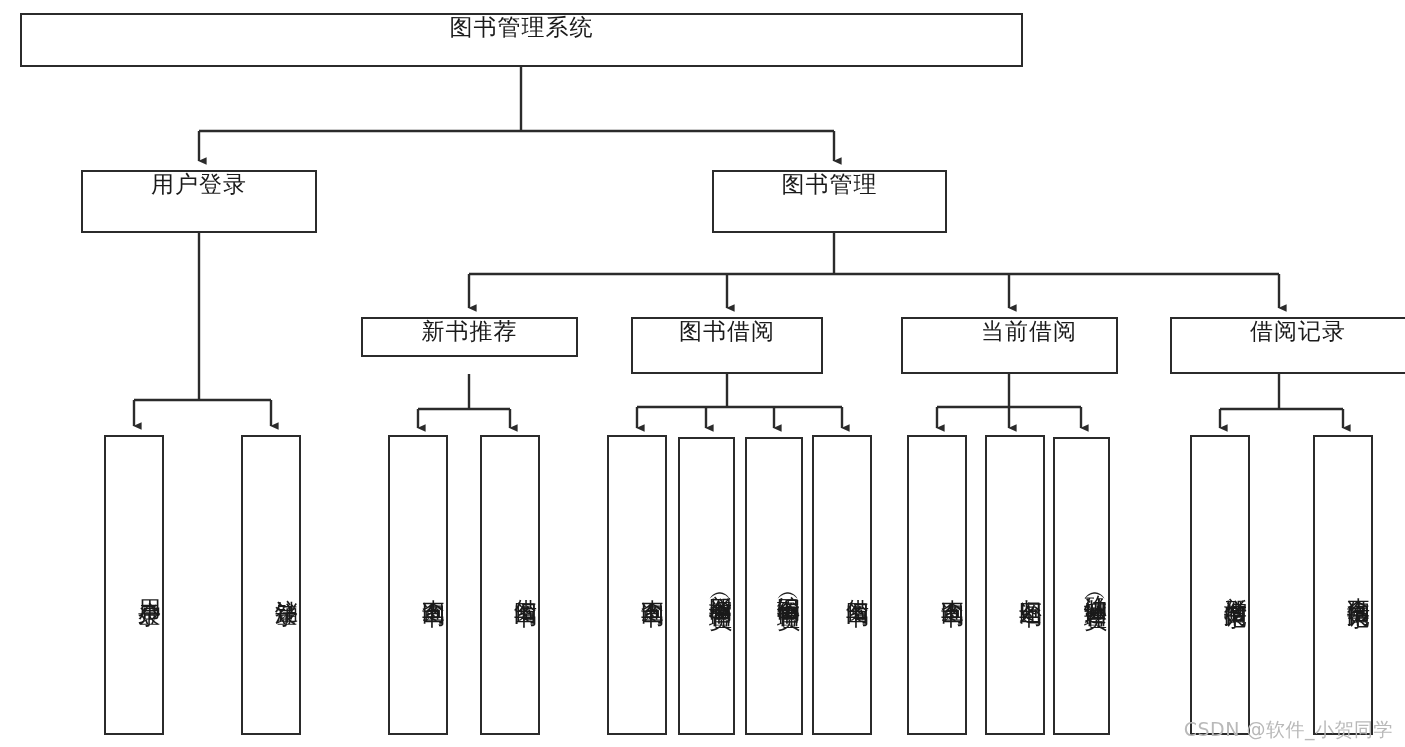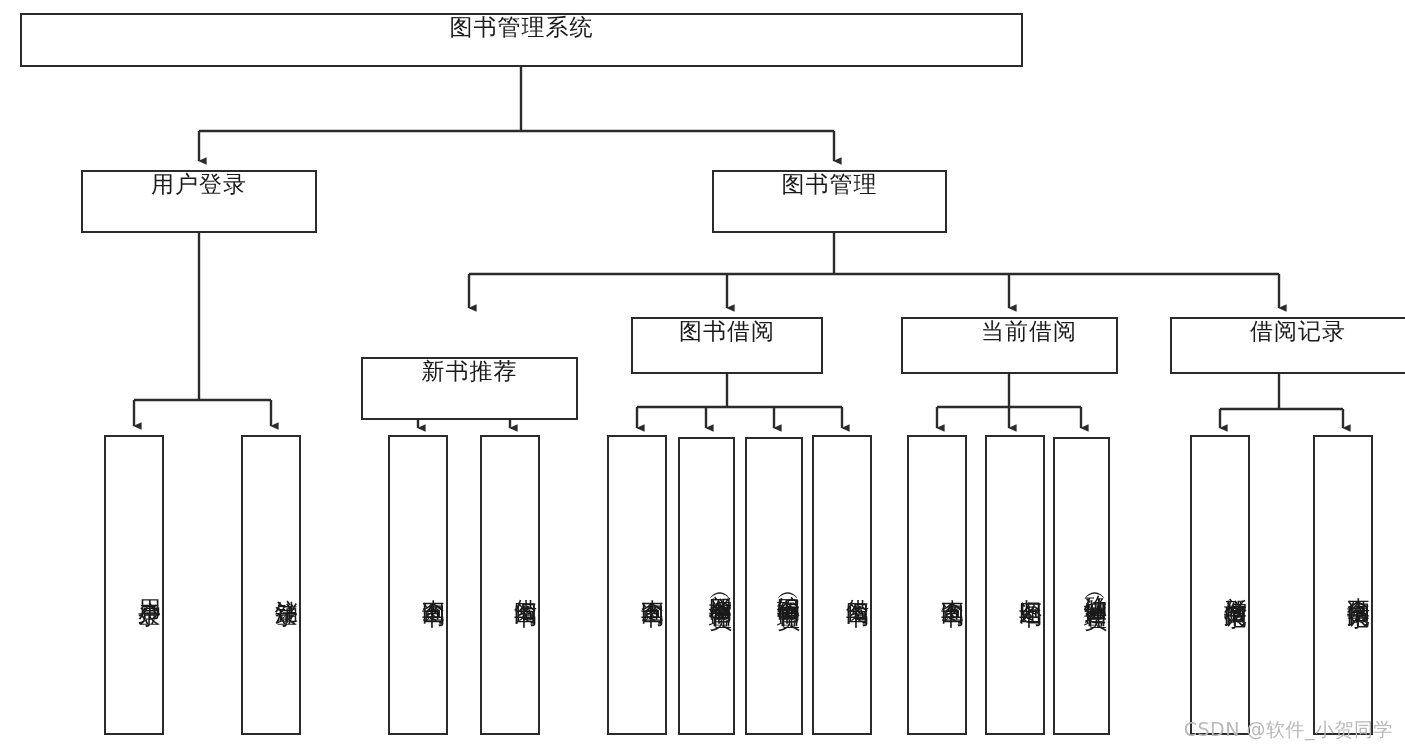--- a/index.html
+++ b/index.html
@@ -128,21 +128,21 @@
     <span class="label">图书管理系统</span>
   </div>
 
   <div class="node horiz" style="left:81px; top:170px; width:236px; height:63px;">
     <span class="label">用户登录</span>
   </div>
   <div class="node horiz" style="left:712px; top:170px; width:235px; height:63px;">
     <span class="label">图书管理</span>
   </div>
 
-  <div class="node horiz" style="left:361px; top:317px; width:217px; height:63px;margin-top:40px;">
+  <div class="node horiz" style="left:361px; top:317px; width:217px; height:40px;">
     <span class="label">新书推荐</span>
   </div>
   <div class="node horiz" style="left:631px; top:317px; width:192px; height:57px;">
     <span class="label">图书借阅</span>
   </div>
   <div class="node horiz" style="left:901px; top:317px; width:217px; height:57px;padding-left:39px;">
     <span class="label">当前借阅</span>
   </div>
   <div class="node horiz" style="left:1170px; top:317px; width:256px; height:57px;">
     <span class="label">借阅记录</span>

